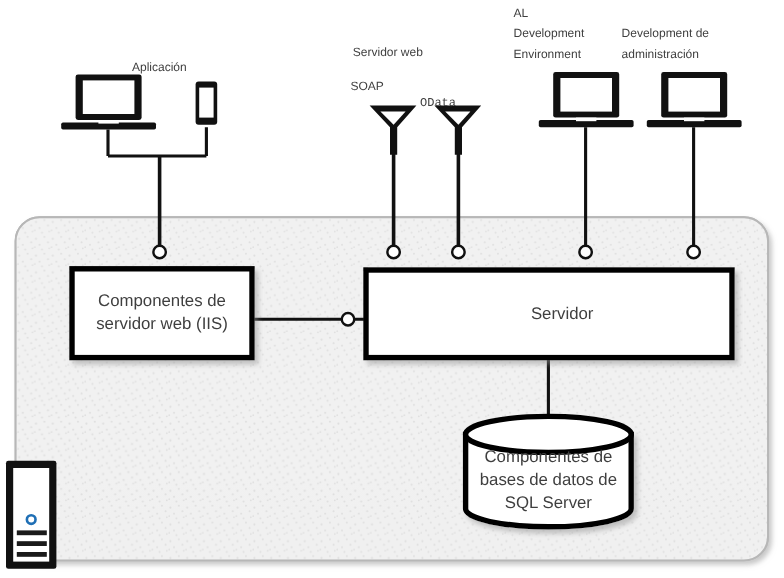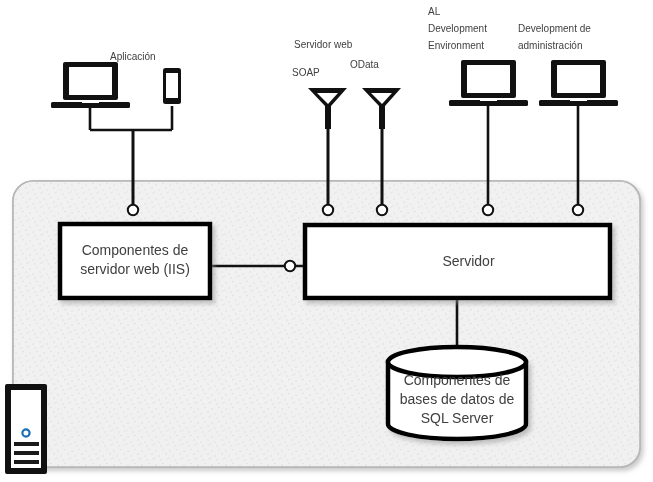--- a/index.html
+++ b/index.html
@@ -126,21 +126,21 @@
     </g>
   </svg>
 
 
   <div class="lbl" style="left:110px;top:36px;width:100px;margin-top:12px;">Aplicación</div>
 
   <div class="lbl" style="left:294px;top:36px;width:120px;">Servidor web</div>
 
   <div class="lbl" style="left:292px;top:64px;width:68px;">SOAP</div>
 
-  <div class="lbl" style="left:350px;top:56px;width:68px;">OData</div>
+  <div class="lbl" style="left:350px;top:78px;width:68px;font-family:Liberation Mono, monospace;">OData</div>
 
   <div class="lbl" style="left:428px;top:3px;width:120px;">AL
 Development
 Environment</div>
 
   <div class="lbl" style="left:518px;top:20px;width:134px;">Development de
 administración</div>
 
   <div class="boxtext" style="left:62px;top:241px;width:146px;">Componentes de
 servidor web (IIS)</div>

